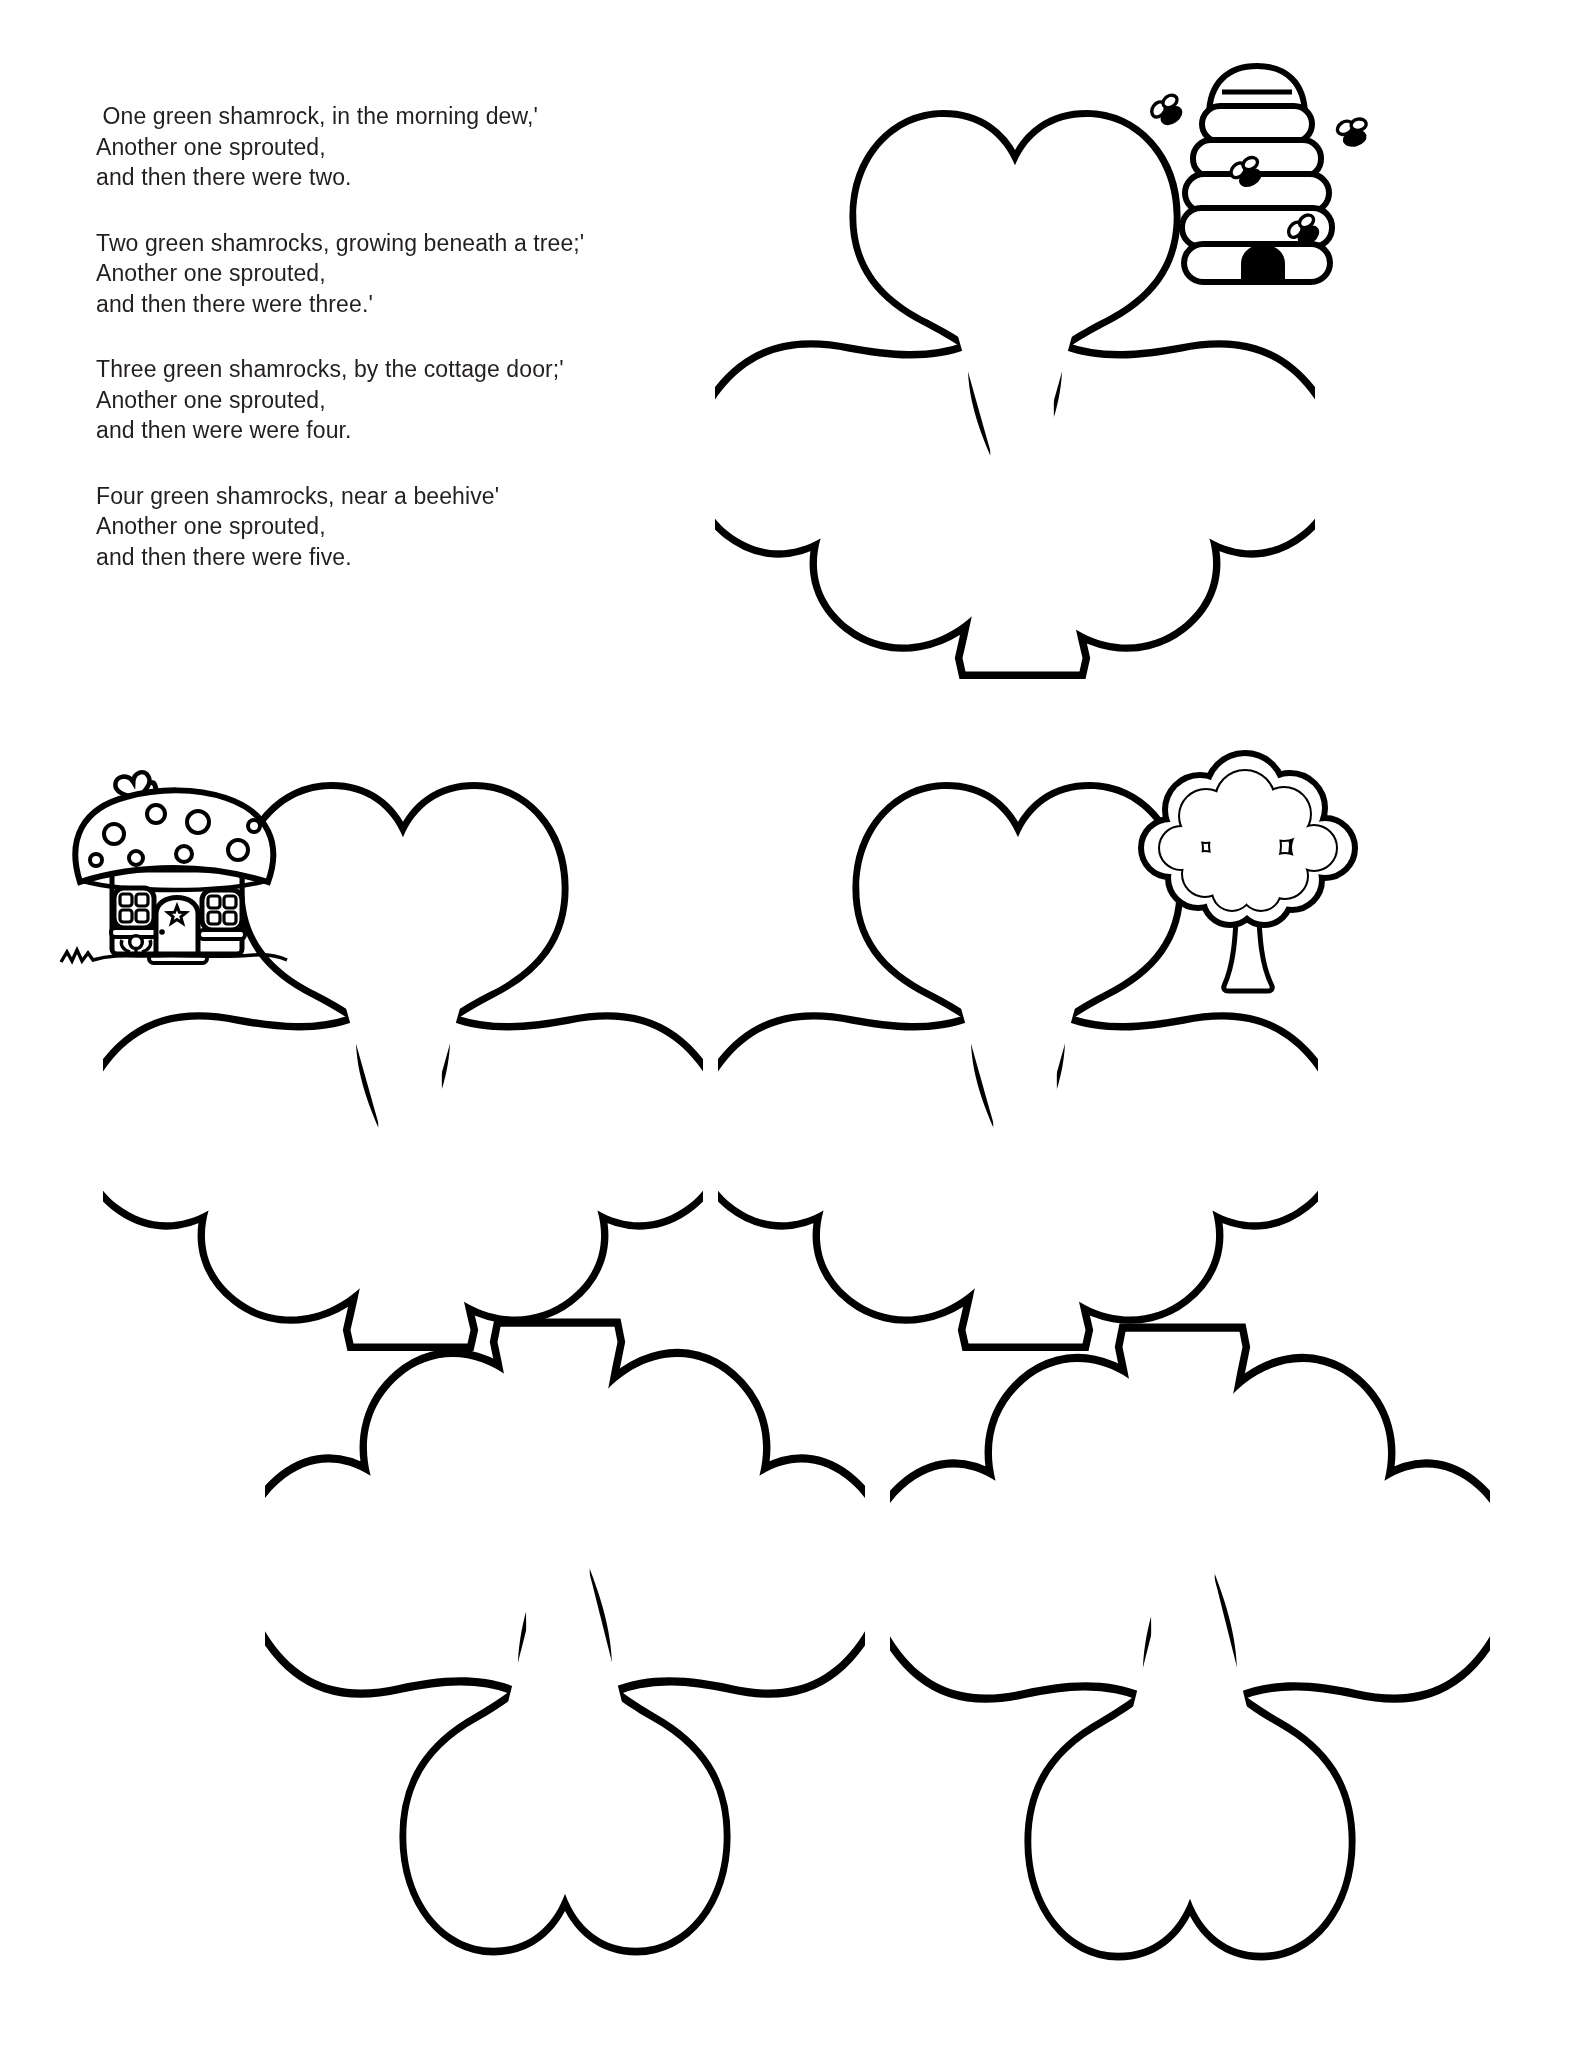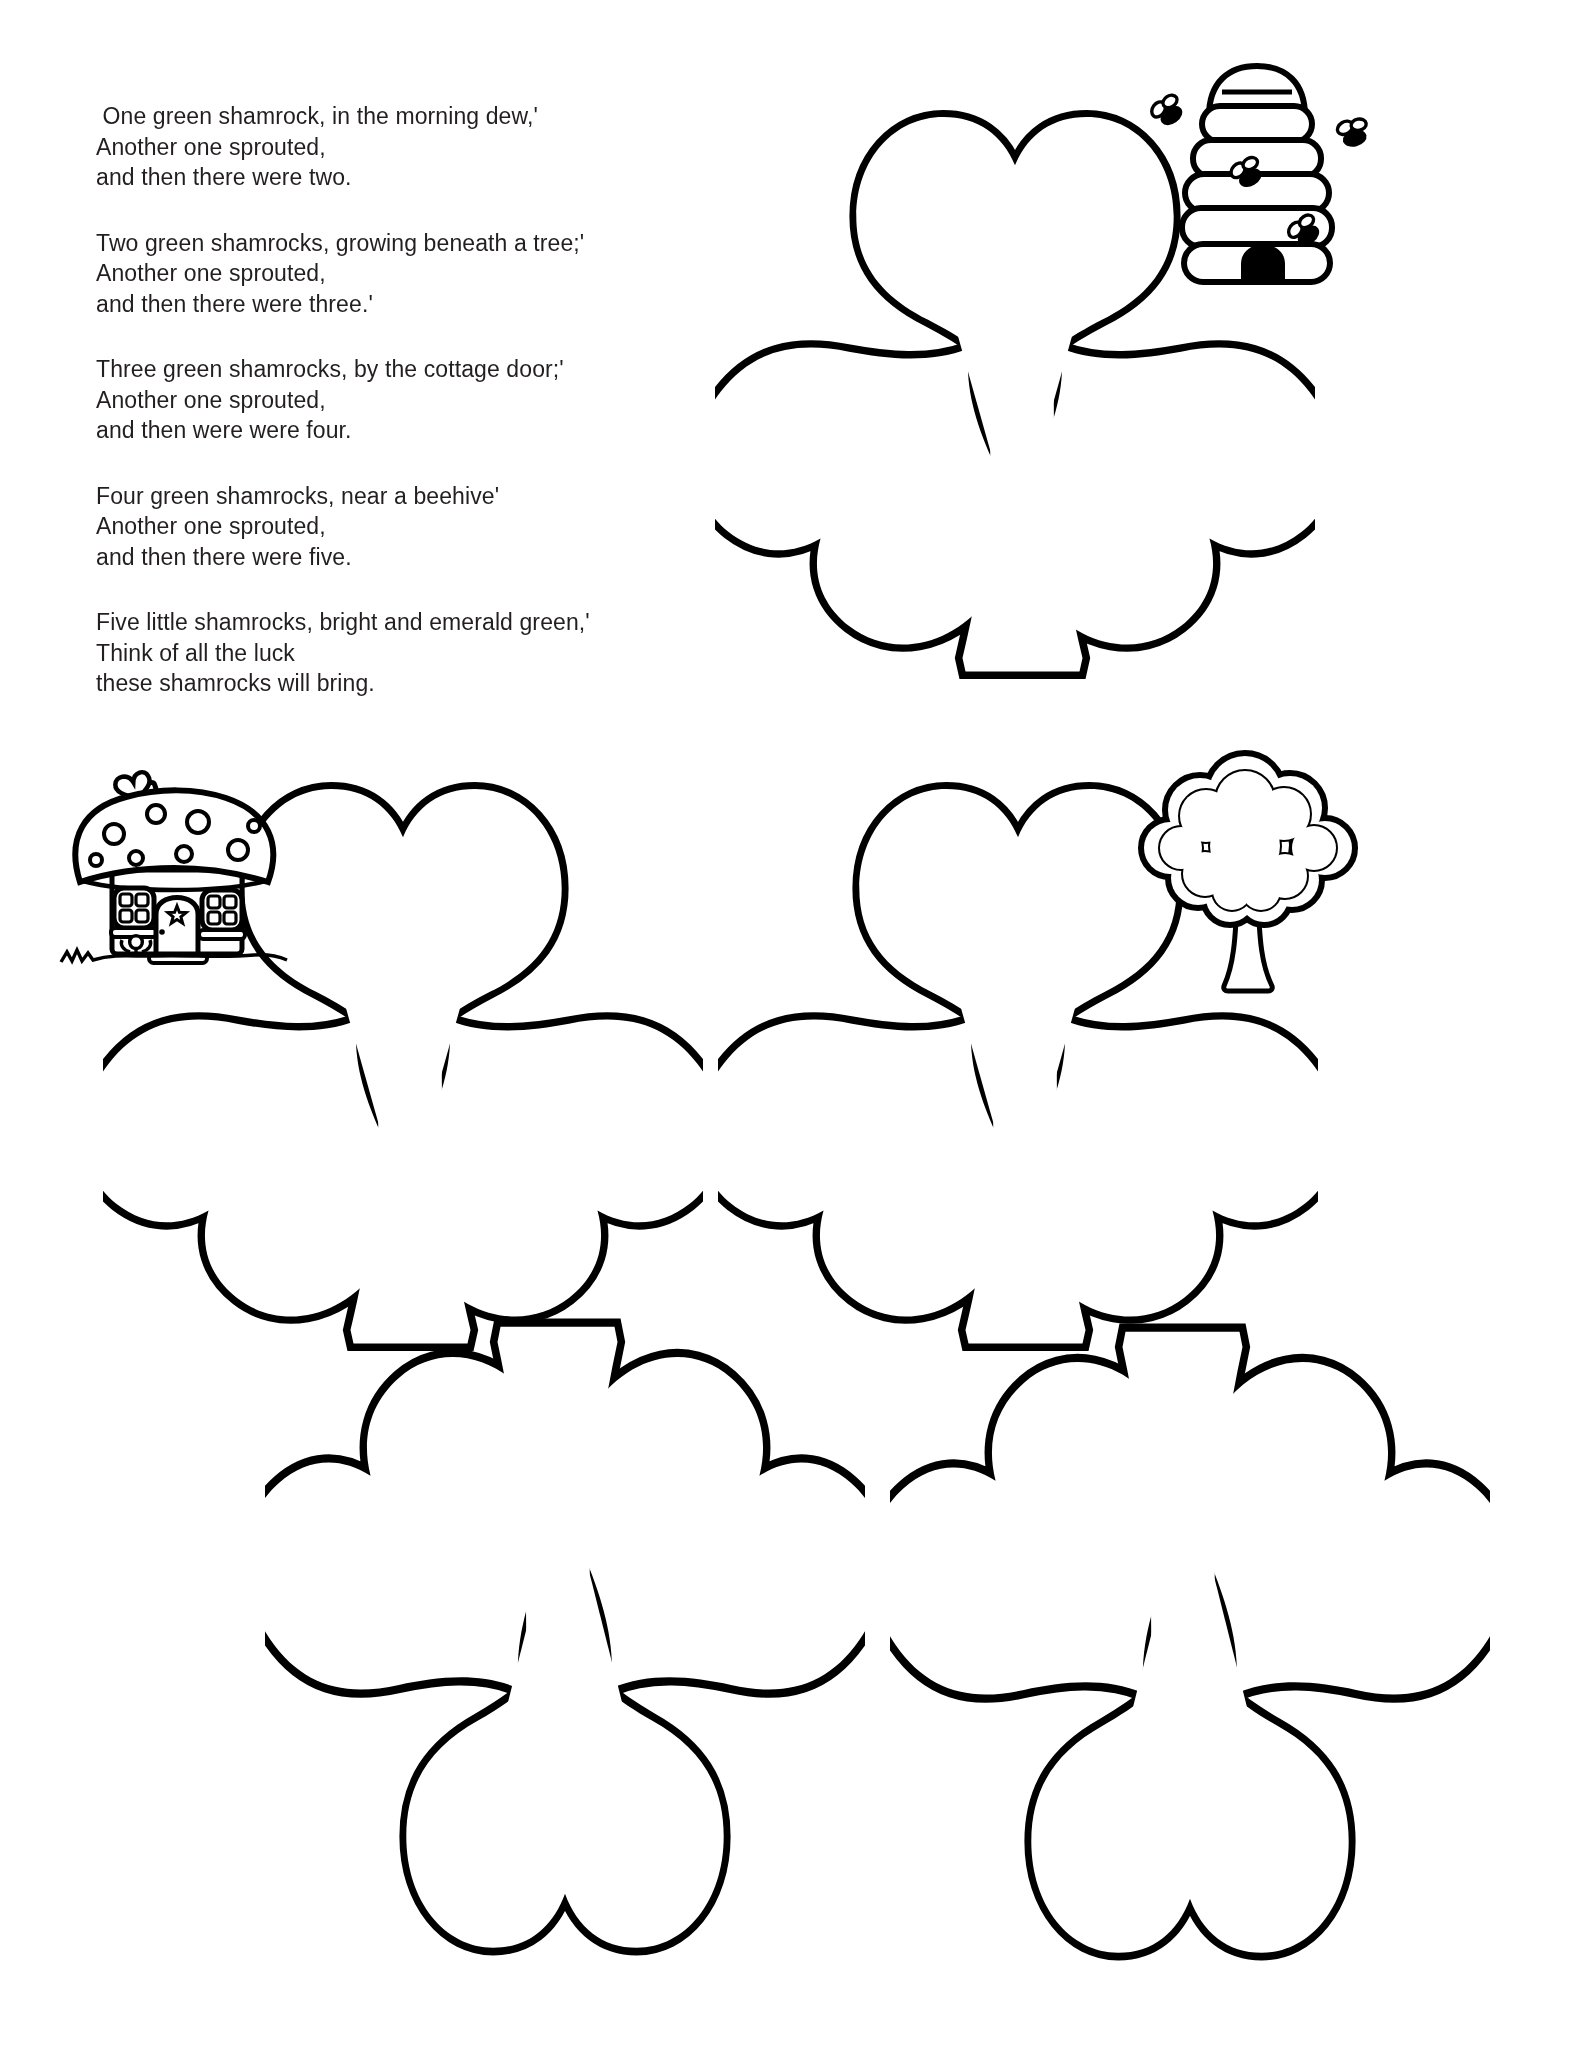--- a/index.html
+++ b/index.html
@@ -92,23 +92,20 @@
 and then there were two.</p>
     <p class="stanza">Two green shamrocks, growing beneath a tree;'
 Another one sprouted,
 and then there were three.'</p>
     <p class="stanza">Three green shamrocks, by the cottage door;'
 Another one sprouted,
 and then were were four.</p>
     <p class="stanza">Four green shamrocks, near a beehive'
 Another one sprouted,
 and then there were five.</p>
-    <p class="stanza">Five little shamrocks, bright and emerald green,'
-Think of all the luck
-these shamrocks will bring.</p>
   </div>
 
   <svg id="sh-top" class="shamrock" viewBox="0 0 400 390">
     <use href="#shamrock-sym" width="400" height="390"></use>
   </svg>
   <svg id="sh-mid-l" class="shamrock" viewBox="0 0 400 390">
     <use href="#shamrock-sym" width="400" height="390"></use>
   </svg>
   <svg id="sh-mid-r" class="shamrock" viewBox="0 0 400 390">
     <use href="#shamrock-sym" width="400" height="390"></use>

